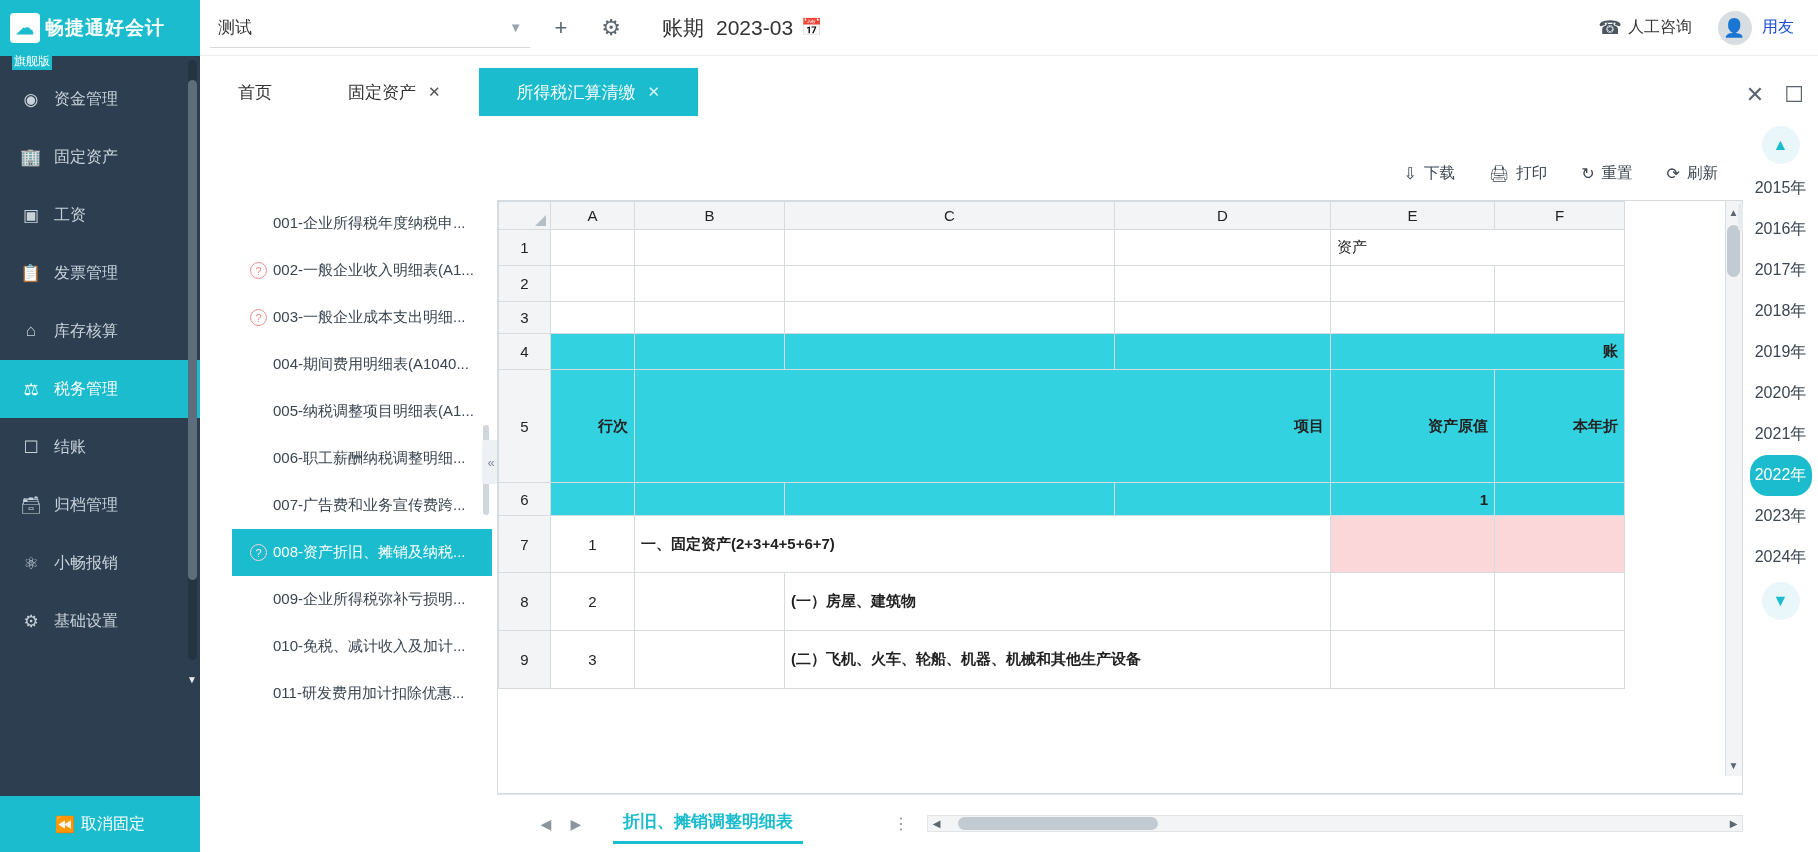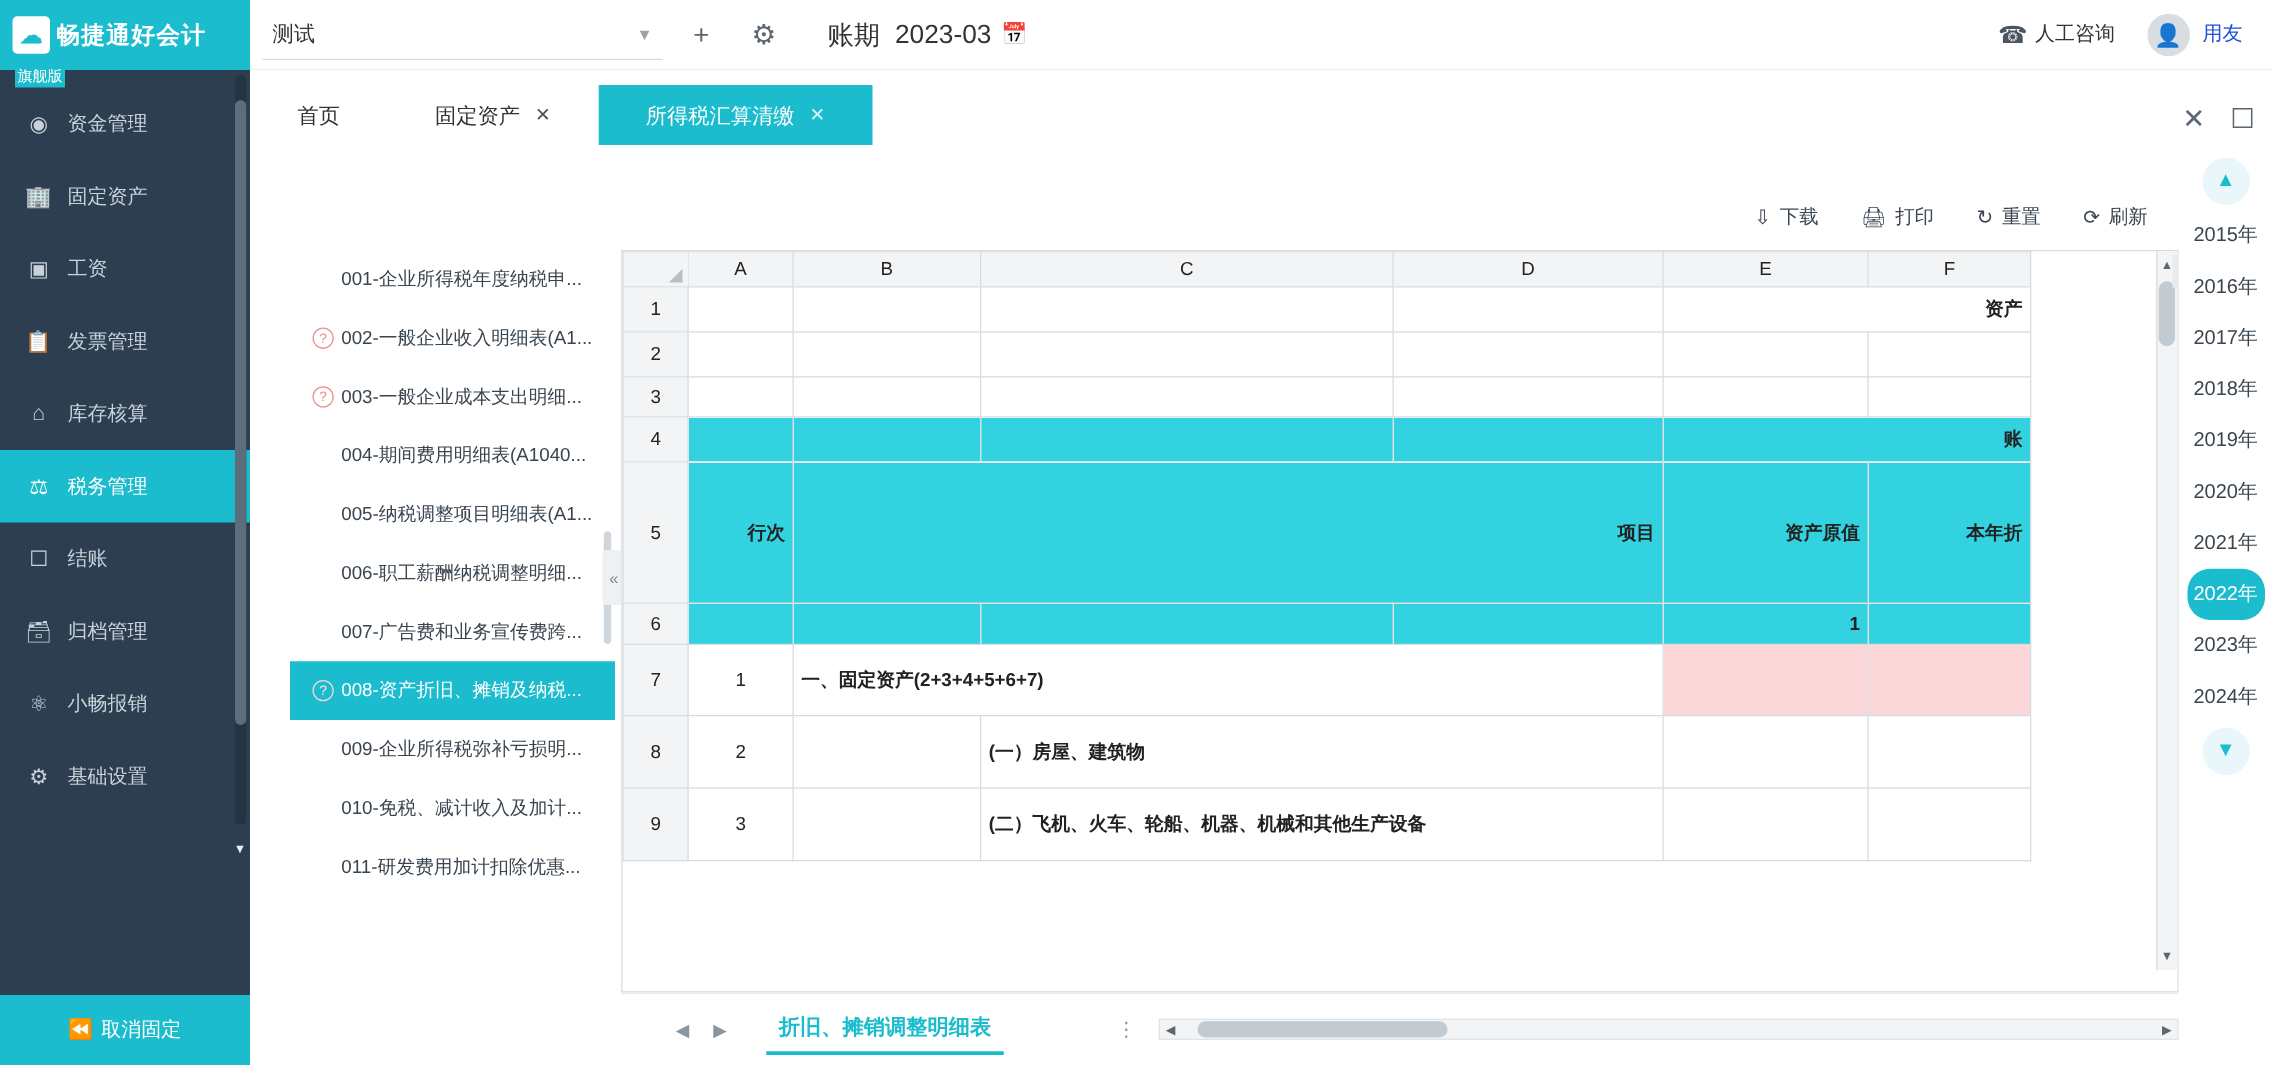--- a/index.html
+++ b/index.html
@@ -174,21 +174,21 @@
     height: 28px; background: #f2f4f6; text-align: center; font-weight: normal;
     color: #444; font-size: 14.5px;
   }
   .rowhead {
     width: 52px; background: #f2f4f6; text-align: center; color: #444; font-size: 14.5px;
   }
   .cy { background: #33d2e0; font-weight: bold; text-align: right; font-size: 17px; }
   .pink { background: #fbd7d9; }
   .bold { font-weight: bold; }
   .ctr { text-align: center; }
-  .big { font-size: 19px; font-weight: bold; text-align: right; }
+  .big { font-size: 19px; font-weight: normal; text-align: left; }
 
   .vscroll {
     position: absolute; right: 0; top: 0; width: 17px; bottom: 17px;
     background: #f2f4f6; border-left: 1px solid #d6dbe0;
   }
   .vthumb {
     position: absolute; right: 2px; top: 24px; width: 13px; height: 52px;
     background: #c3cbd2; border-radius: 7px;
   }
   .vs-arrow {

